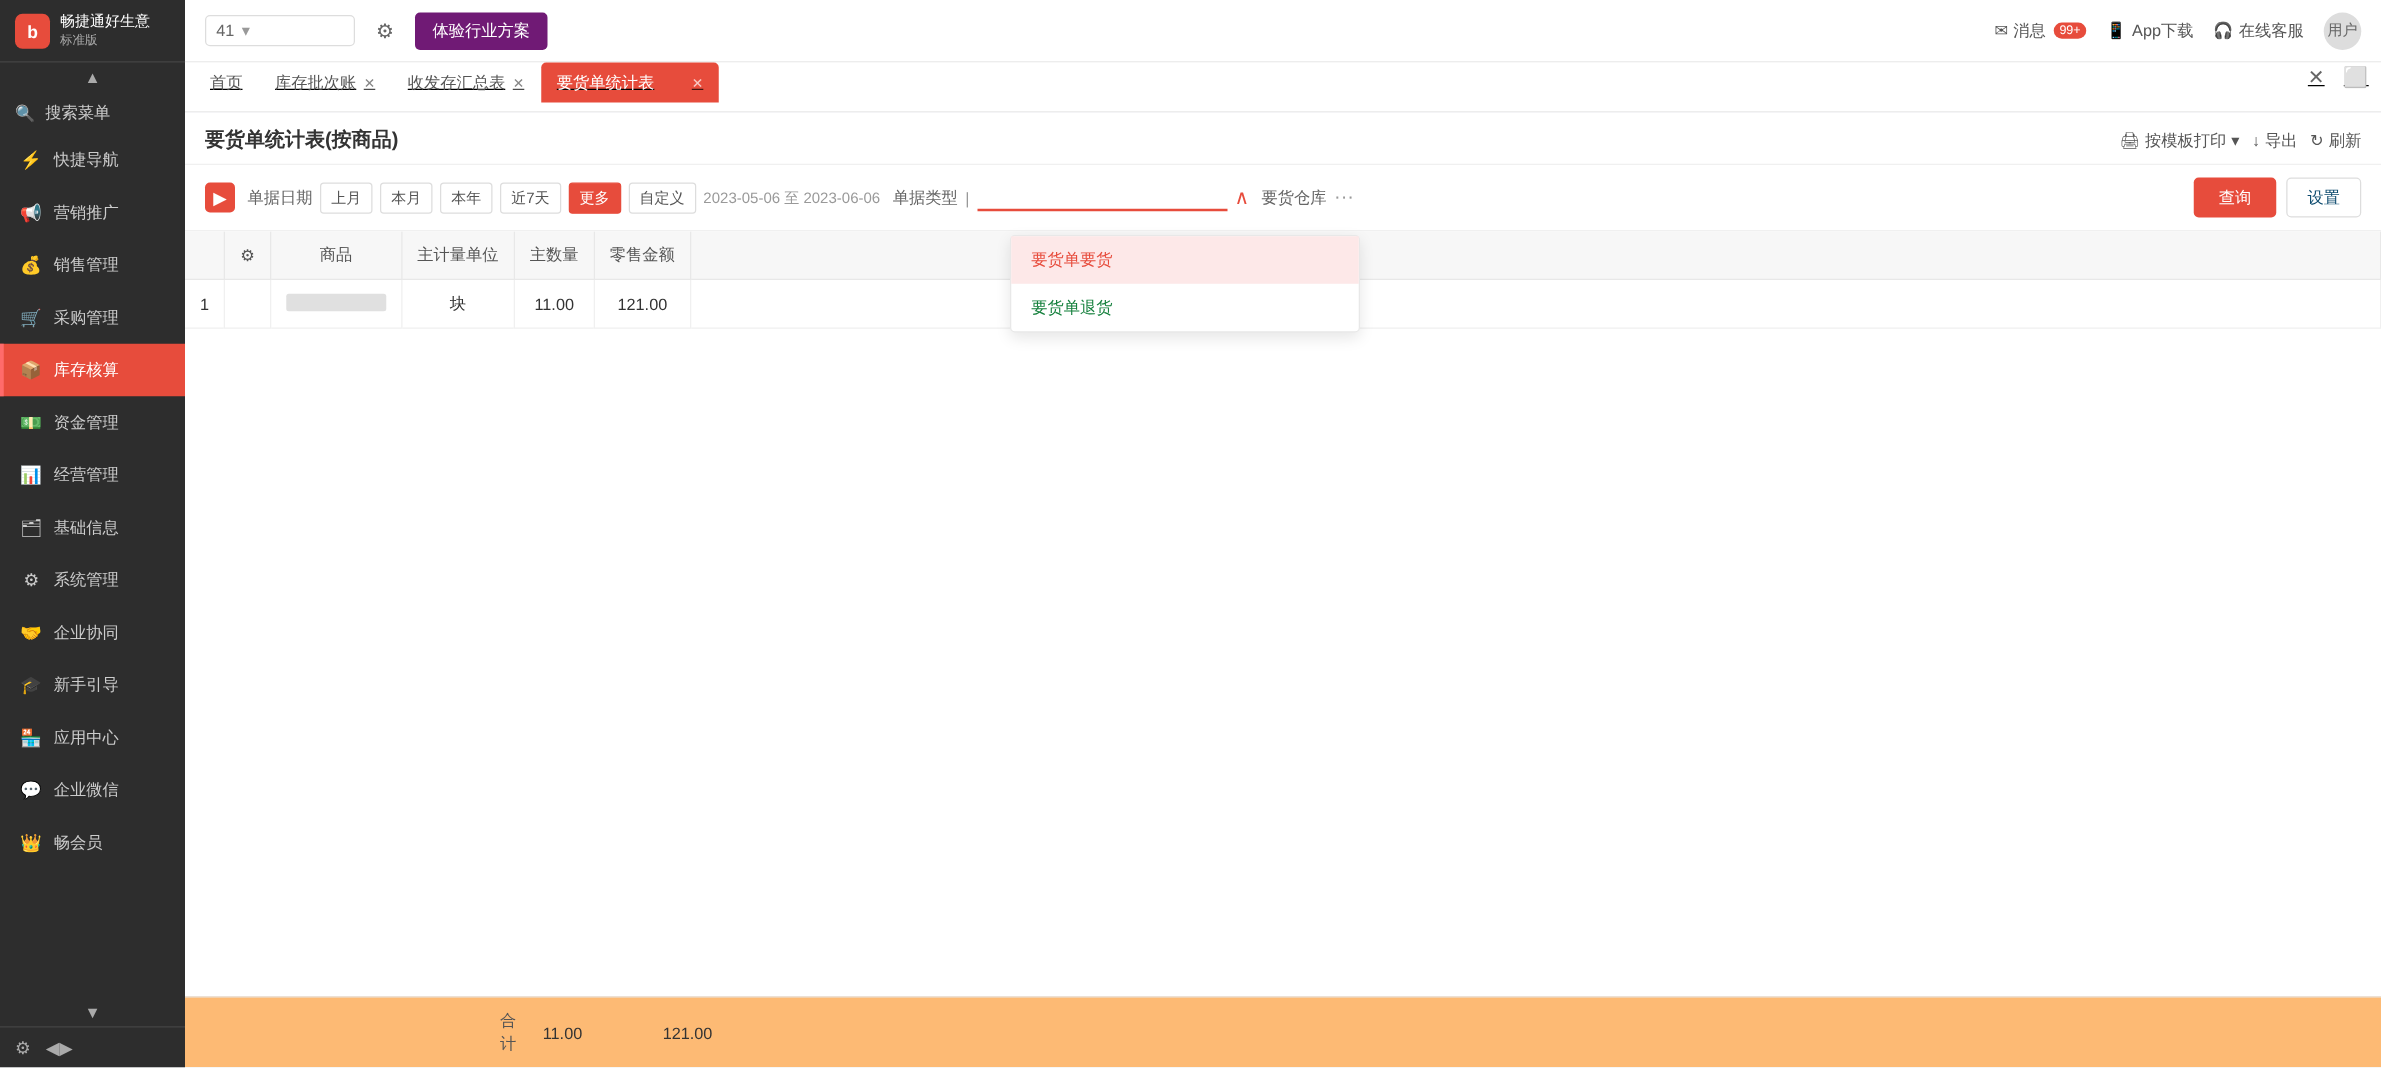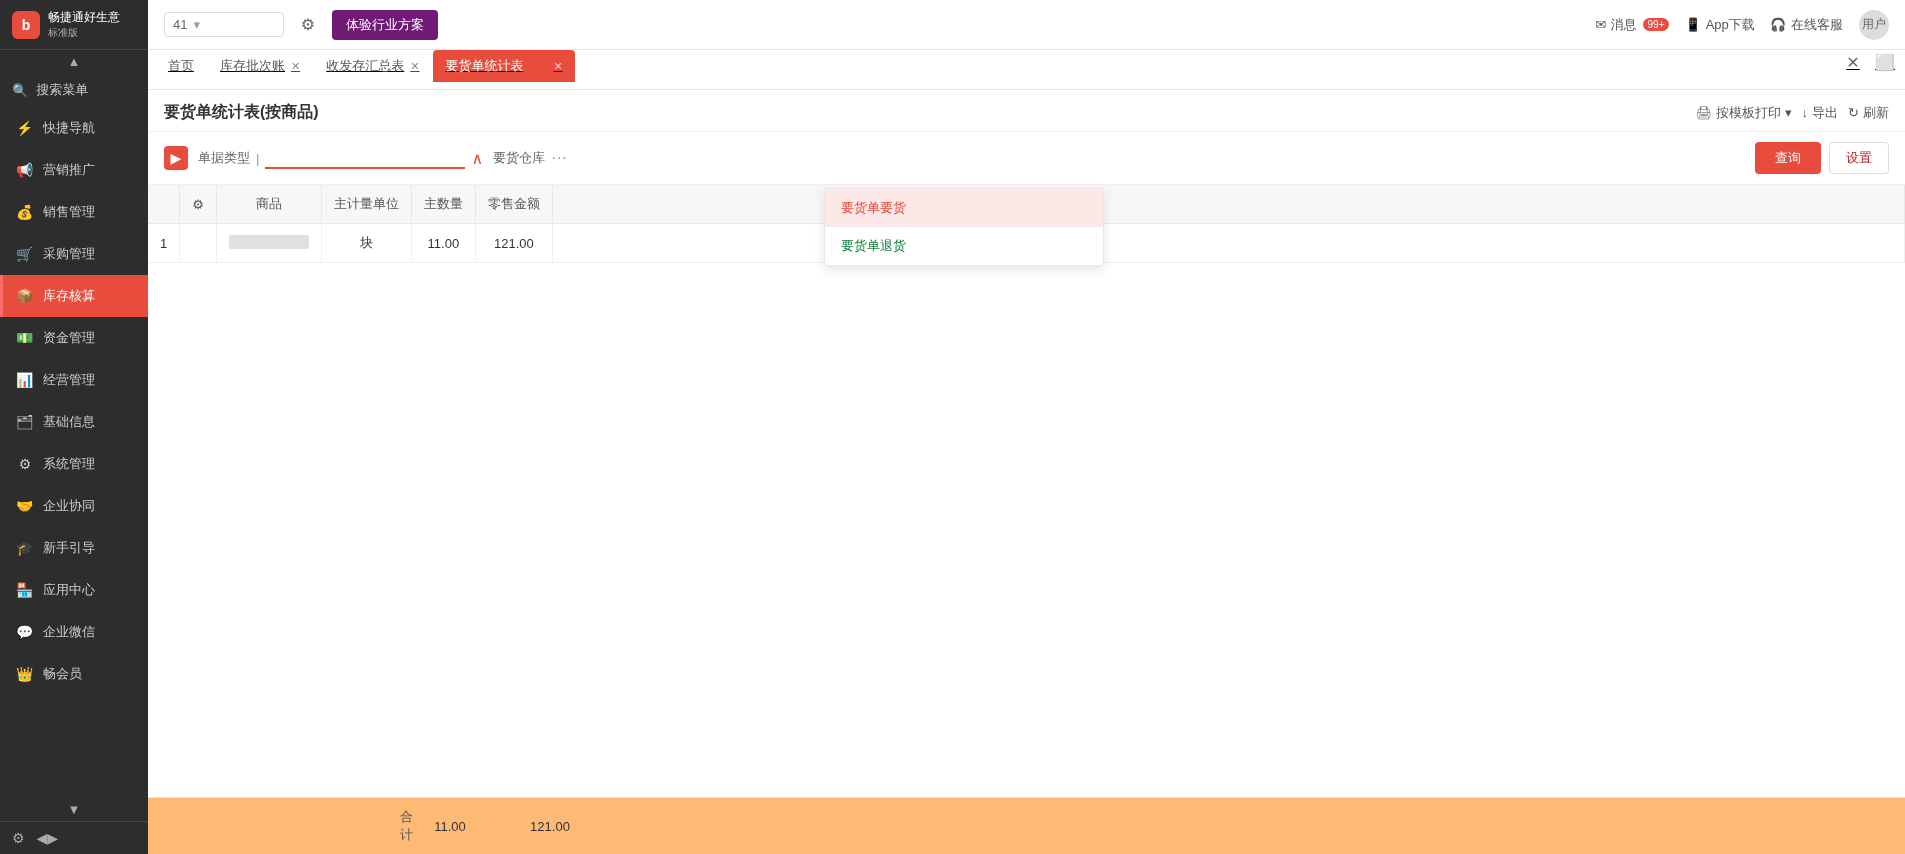--- a/index.html
+++ b/index.html
@@ -344,33 +344,33 @@
       background: #e74c3c;
       color: white;
       border: none;
       border-radius: 4px;
       padding: 6px 20px;
       cursor: pointer;
       font-size: 13px;
     }
     .settings-filter-btn {
       background: white;
-      color: #b91c1c;
+      color: #0c4a6e;
       border: 1px solid #ddd;
       border-radius: 4px;
       padding: 6px 16px;
       cursor: pointer;
       font-size: 13px;
     }
 
     
     .dropdown-overlay {
       position: absolute;
       top: 56px;
-      left: 676px;
+      left: 660px;
       width: 280px;
       background: white;
       border: 1px solid #e8e8e8;
       border-radius: 4px;
       box-shadow: 0 4px 12px rgba(0,0,0,0.1);
       z-index: 100;
     }
     .dropdown-item {
       padding: 10px 16px;
       cursor: pointer;
@@ -591,20 +591,30 @@
           <div class="page-action-btn">
             <span>↻</span>
             <span>刷新</span>
           </div>
         </div>
       </div>
 
       <div class="filter-bar">
         <button class="filter-expand-btn">▶</button>
 
+        <div class="filter-group">
+          <span class="filter-label">单据日期</span>
+          <button class="date-btn">上月</button>
+          <button class="date-btn">本月</button>
+          <button class="date-btn">本年</button>
+          <button class="date-btn">近7天</button>
+          <button class="date-btn more">更多</button>
+          <button class="date-btn">自定义</button>
+          <span class="date-range-text">2023-05-06 至 2023-06-06</span>
+        </div>
 
         <div class="filter-type-group">
           <span class="filter-label">单据类型</span>
           <span style="color:#999;font-size:13px;">|</span>
           <input class="filter-type-input" value="" readonly="" style="cursor: pointer;">
           <span class="filter-type-clear">∧</span>
         </div>
 
         <div class="warehouse-group">
           <span class="filter-label">要货仓库</span>

